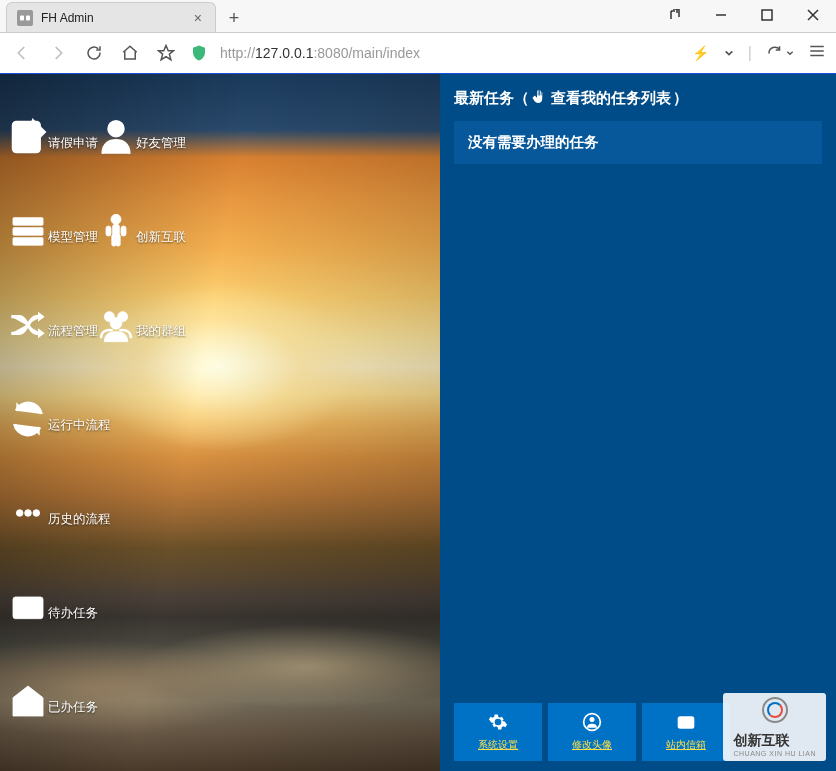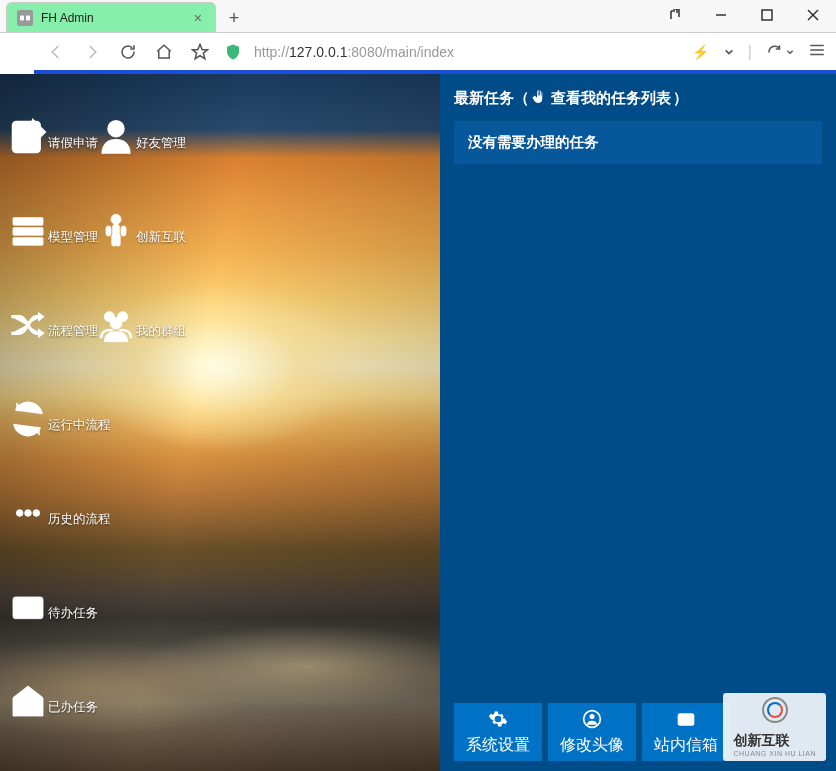--- a/index.html
+++ b/index.html
@@ -1,31 +1,31 @@
 <!DOCTYPE html>
 <html><head>
 <meta charset="utf-8">
 <style>
   * { box-sizing: border-box; margin: 0; padding: 0; }
   body { width: 836px; height: 771px; font-family: "Microsoft YaHei", "Segoe UI", sans-serif; overflow: hidden; background: #fff; position: relative; }
   
   
   .browser-top { height: 33px; background: #f7f7f7; display: flex; align-items: flex-end; border-bottom: 1px solid #ccc; position: relative; }
-  .tab { height: 30px; background: #86efac; border: 1px solid #ccc; border-bottom: none; border-top-left-radius: 6px; border-top-right-radius: 6px; display: flex; align-items: center; padding: 0 10px; margin-left: 6px; min-width: 210px; gap: 8px; position: relative; }
+  .tab { height: 30px; background: #e5e5e5; border: 1px solid #ccc; border-bottom: none; border-top-left-radius: 6px; border-top-right-radius: 6px; display: flex; align-items: center; padding: 0 10px; margin-left: 6px; min-width: 210px; gap: 8px; position: relative; }
   .tab-favicon { width: 16px; height: 16px; background: #999; border-radius: 2px; display:flex; align-items:center; justify-content:center; }
   .tab-favicon svg { width: 12px; height: 12px; fill: #fff; }
   .tab-title { font-size: 12px; color: #222; flex: 1; }
   .tab-close { font-size: 14px; color: #666; cursor: pointer; padding: 0 3px; }
   .newtab { width: 28px; height: 28px; display:flex; align-items:center; justify-content:center; font-size: 18px; color: #555; margin-left: 4px; cursor: pointer; }
   .win-controls { position: absolute; right: 0; top: 0; display: flex; gap: 0; }
   .win-btn { width: 46px; height: 30px; display:flex; align-items:center; justify-content:center; font-size: 14px; color: #333; cursor: pointer; }
   .win-btn svg { width: 12px; height: 12px; stroke: #333; fill: none; stroke-width: 1.5; }
   
   
-  .addr-row { height: 41px; background: #fff; display: flex; align-items: center; padding: 0 10px; gap: 12px; border-bottom: 4px solid #1d4ed8; margin-left: 34px; }
+  .addr-row { height: 41px; background: #fff; display: flex; align-items: center; padding: 0 10px; gap: 12px; border-bottom: 1px solid #1d4ed8; }
   .nav-btn { width: 24px; height: 24px; display:flex; align-items:center; justify-content:center; cursor: pointer; }
   .nav-btn svg { width: 18px; height: 18px; stroke: #555; fill: none; stroke-width: 2; }
   .nav-btn.disabled svg { stroke: #bbb; }
   .shield { width: 18px; height: 18px; }
   .shield svg { fill: #3cb878; }
   .url { font-size: 14px; color: #999; flex: 1; display: flex; align-items: center; }
   .url .dark { color: #333; }
   .right-icons { display: flex; align-items: center; gap: 14px; }
   .bolt { color: #0c0; font-size: 14px; }
   .chev svg { width: 10px; height: 10px; stroke:#555; fill:none; stroke-width:2; }
@@ -47,21 +47,21 @@
   
   .right-pane { flex: 1; background: #004c88; color: #fff; padding: 14px 14px 10px 14px; display:flex; flex-direction:column; position: relative; }
   .task-header { font-size: 15px; font-weight: bold; display:flex; align-items:center; gap: 2px; margin-bottom: 12px; }
   .task-header .hand svg { width: 18px; height: 18px; fill: #fff; }
   .task-box { background: #07589b; padding: 12px 14px; font-size: 14.5px; font-weight: bold; }
   .spacer { flex: 1; }
   .expand { font-size: 13px; margin-bottom: 8px; cursor: pointer; }
   .bottom-row { display:flex; gap: 6px; }
   .bot-btn { flex: 0 0 auto; width: 88px; height: 58px; background: #0072c6; display:flex; flex-direction:column; align-items:center; justify-content:center; gap: 6px; cursor:pointer; }
   .bot-btn svg { width: 20px; height: 20px; fill:#fff; }
-  .bot-btn .bl { font-size: 16px; color:#ffffff; }
+  .bot-btn .bl { font-size: 10px; color:#fde047;text-decoration:underline; }
   
   .watermark { position:absolute; right:10px; bottom:10px; display:flex; align-items:center; gap:8px; background: rgba(255,255,255,0.88); padding: 4px 10px; border-radius: 3px; z-index: 20; flex-direction: column; }
   .wm-logo { width: 26px; height: 26px; border:2px solid #888; border-radius:50%; position:relative; display:flex; align-items:center; justify-content:center; }
   .wm-logo::before { content:''; width:12px; height:12px; border:2px solid #0072c6; border-right:2px solid #e74c3c; border-bottom:2px solid #e74c3c; border-radius:50%; }
   .wm-text { font-size: 14px; font-weight: bold; color:#333; }
   .wm-sub { font-size: 7px; color:#888; display:block; letter-spacing:0.5px; }
 </style>
 </head>
 <body>
 

